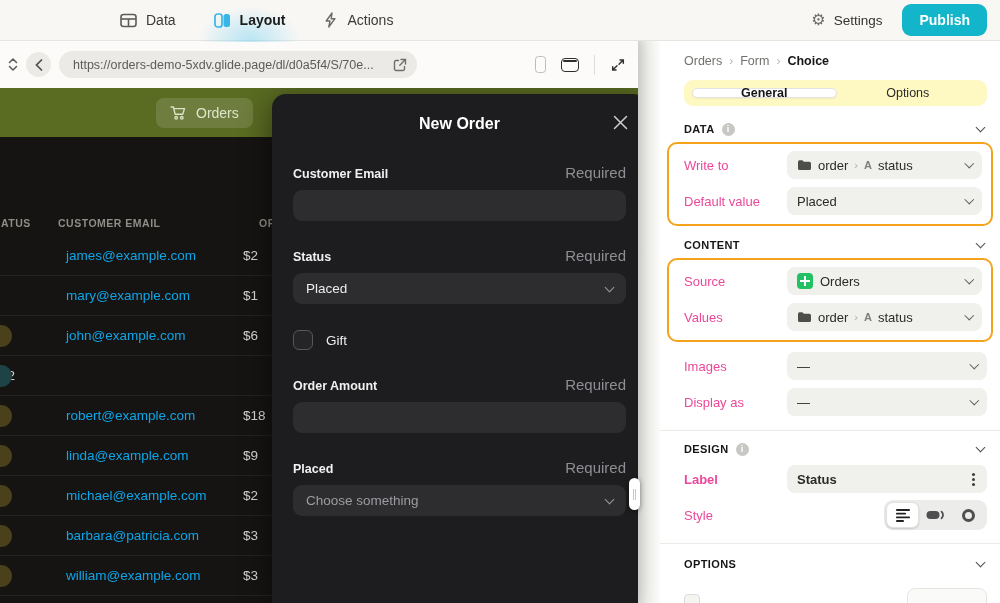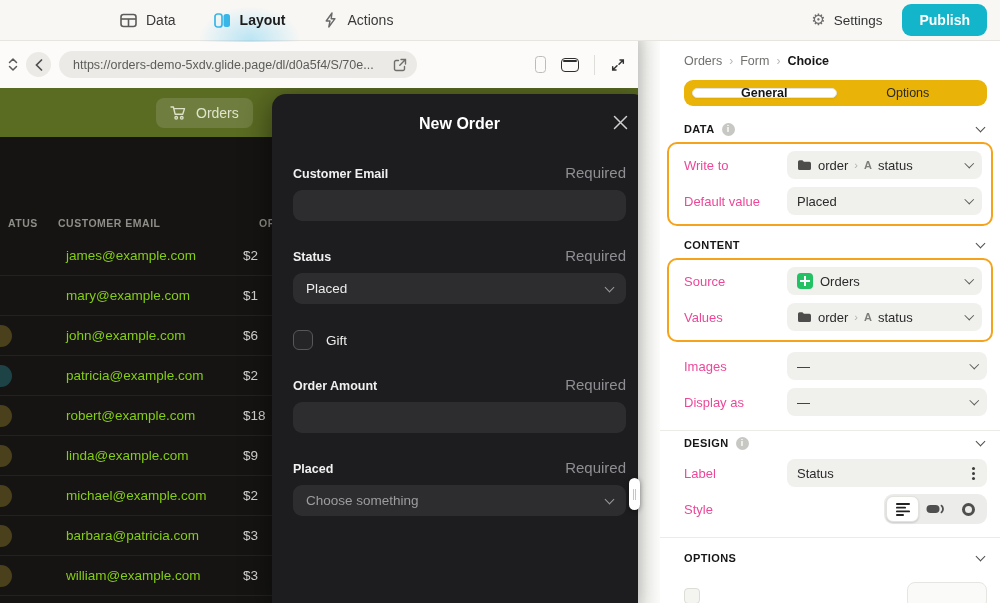--- a/index.html
+++ b/index.html
@@ -41,28 +41,28 @@
   .dev-div { width:1px; height:20px; background:#ddddd9; }
 
   
   .appview { position:absolute; top:47px; left:0; width:638px; height:515px; background:#151412; overflow:hidden; }
   .app-header { position:relative; height:49px; background:#5a6b22; }
   .orders-chip { position:absolute; left:156px; top:10px; height:30px; padding:0 14px; border-radius:8px;
     background:rgba(255,255,255,.13); display:flex; align-items:center; gap:9px;
     color:#dfe4cb; font-size:14px; font-weight:500; }
   .tbl-head { position:absolute; top:129px; left:0; width:100%; display:flex;
     font-size:10.5px; font-weight:700; letter-spacing:.5px; color:#8e8e88; }
-  .th-status { width:58px; padding-left:8px; }
+  .th-status { width:58px; padding-left:1px; }
   .th-email { width:185px; }
   .th-amount { margin-left:16px; }
   .tbl-rows { position:absolute; top:148px; left:0; width:100%; }
   .trow { position:relative; height:40px; display:flex; align-items:center; border-bottom:1px solid #232220; }
   .pill-frag { position:absolute; left:-14px; width:26px; height:22px; border-radius:12px; background:#4a401c; }
   .pill-frag.teal { background:#1d4347; }
-  .cell-email { margin-left:58px; width:185px; font-size:13.5px; color:#84cc16;padding-left:8px; }
+  .cell-email { margin-left:58px; width:185px; font-size:13.5px; color:#0ea5e9;padding-left:8px; }
   .cell-amount { font-size:13.5px; color:#d6d6d3; white-space:nowrap; }
 
   
   .modal { position:absolute; left:272px; top:6px; width:375px; height:509px; background:#1d1d1f;
     border-radius:14px 14px 0 0; box-shadow:0 6px 30px rgba(0,0,0,.5); z-index:6; }
   .modal-titlebar { position:relative; padding-top:21px; text-align:center; }
   .modal-title { font-size:16px; font-weight:700; color:#fff; }
   .modal-close { position:absolute; right:19px; top:21px; display:flex; }
   .f-label-row { display:flex; justify-content:space-between; align-items:baseline; padding:0 21px; }
   .f-label { font-size:12.5px; font-weight:700; color:#f1f1f1; }
@@ -85,21 +85,21 @@
   .drag-handle i { display:block; width:1px; height:11px; background:#c6c6c3; }
   .gap { position:absolute; left:638px; top:41px; width:22px; height:562px;
     background:linear-gradient(90deg,#dddddb 0,#efefec 40%,#fbfbfa 100%); z-index:4; }
 
   
   .panel { position:absolute; left:660px; top:41px; width:340px; height:562px; background:#fff;
     padding:13px 13px 0 24px; z-index:10; font-size:13px; color:#2b2b2b; }
   .breadcrumb { display:flex; align-items:center; gap:7px; font-size:12.5px; color:#71716e; }
   .breadcrumb .sep { color:#b9b9b5; font-size:12px; }
   .breadcrumb .last { color:#161616; font-weight:700; }
-  .ptabs { margin-top:12px; height:26px; background:#eab308; border-radius:9px; display:flex; padding:8px; }
+  .ptabs { margin-top:12px; height:26px; background:#fef9c3; border-radius:9px; display:flex; padding:8px; }
   .ptab { flex:1; display:flex; align-items:center; justify-content:center; font-size:12.5px; color:#55555            2; }
   .ptab.active { background:#fff; border:1px solid #e3e3e0; border-radius:9px; font-weight:700; color:#161616;
     box-shadow:0 1px 2px rgba(0,0,0,.06); }
   .sec-head { display:flex; align-items:center; margin-top:15px; height:16px; }
   .sec-title { font-size:11px; font-weight:700; letter-spacing:.4px; color:#161616; }
   .info-ic { width:13px; height:13px; border-radius:50%; background:#c7c7c3; color:#fff; font-size:9px;
     font-weight:700; display:flex; align-items:center; justify-content:center; margin-left:7px; }
   .sec-chev { width:7px; height:7px; border-right:1.6px solid #4e4e4c; border-bottom:1.6px solid #4e4e4c;
     transform:rotate(45deg); margin-left:auto; margin-top:-3px; margin-right:3px; }
   .prow { display:flex; align-items:center; height:28px; margin-top:8px; }
@@ -222,21 +222,20 @@
           <span class="cell-email">mary@example.com</span>
           <span class="cell-amount">$1</span>
         </div>
         <div class="trow">
           <span class="pill-frag"></span>
           <span class="cell-email">john@example.com</span>
           <span class="cell-amount">$6</span>
         </div>
         <div class="trow">
           <span class="pill-frag teal"></span>
-          <span class="cell-email">patricia@example.com</span>
           <span class="cell-amount">$2</span>
         </div>
         <div class="trow">
           <span class="pill-frag"></span>
           <span class="cell-email">robert@example.com</span>
           <span class="cell-amount">$18</span>
         </div>
         <div class="trow">
           <span class="pill-frag"></span>
           <span class="cell-email">linda@example.com</span>
@@ -399,27 +398,27 @@
     <div class="prow">
       <span class="plabel">Display as</span>
       <div class="pcontrol">
         <span>—</span>
         <span class="pchev"></span>
       </div>
     </div>
 
     <div class="divider"></div>
 
-    <div class="sec-head" style="margin-top:4px;">
+    <div class="sec-head" style="margin-top:10px;">
       <span class="sec-title">DESIGN</span>
       <span class="info-ic">i</span>
       <span class="sec-chev"></span>
     </div>
 
-    <div class="prow" style="">
+    <div class="prow" style="font-weight:bold;">
       <span class="plabel">Label</span>
       <div class="pcontrol">
         <span>Status</span>
         <span class="kebab"></span>
       </div>
     </div>
 
     <div class="prow">
       <span class="plabel">Style</span>
       <div class="seg">

